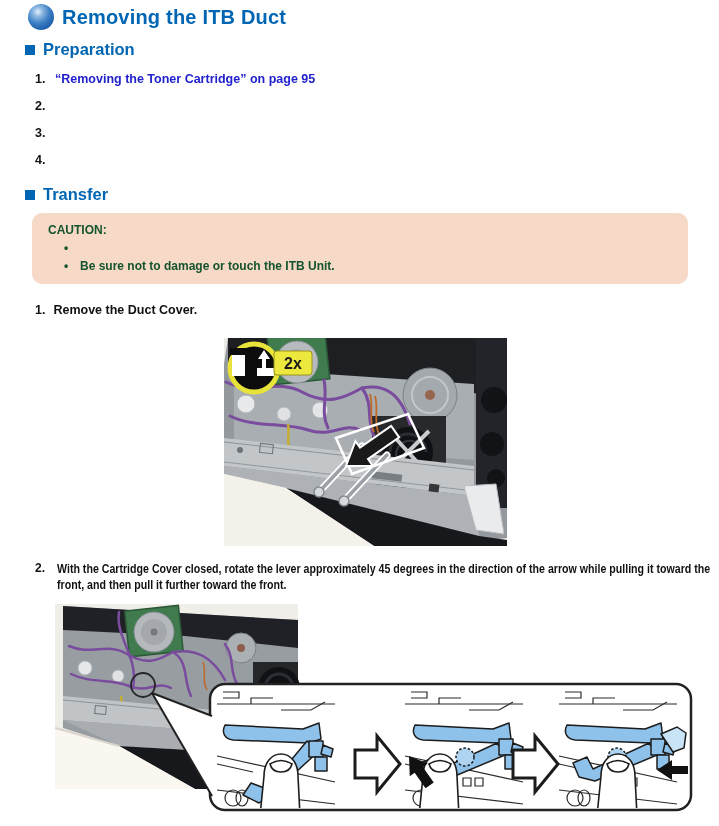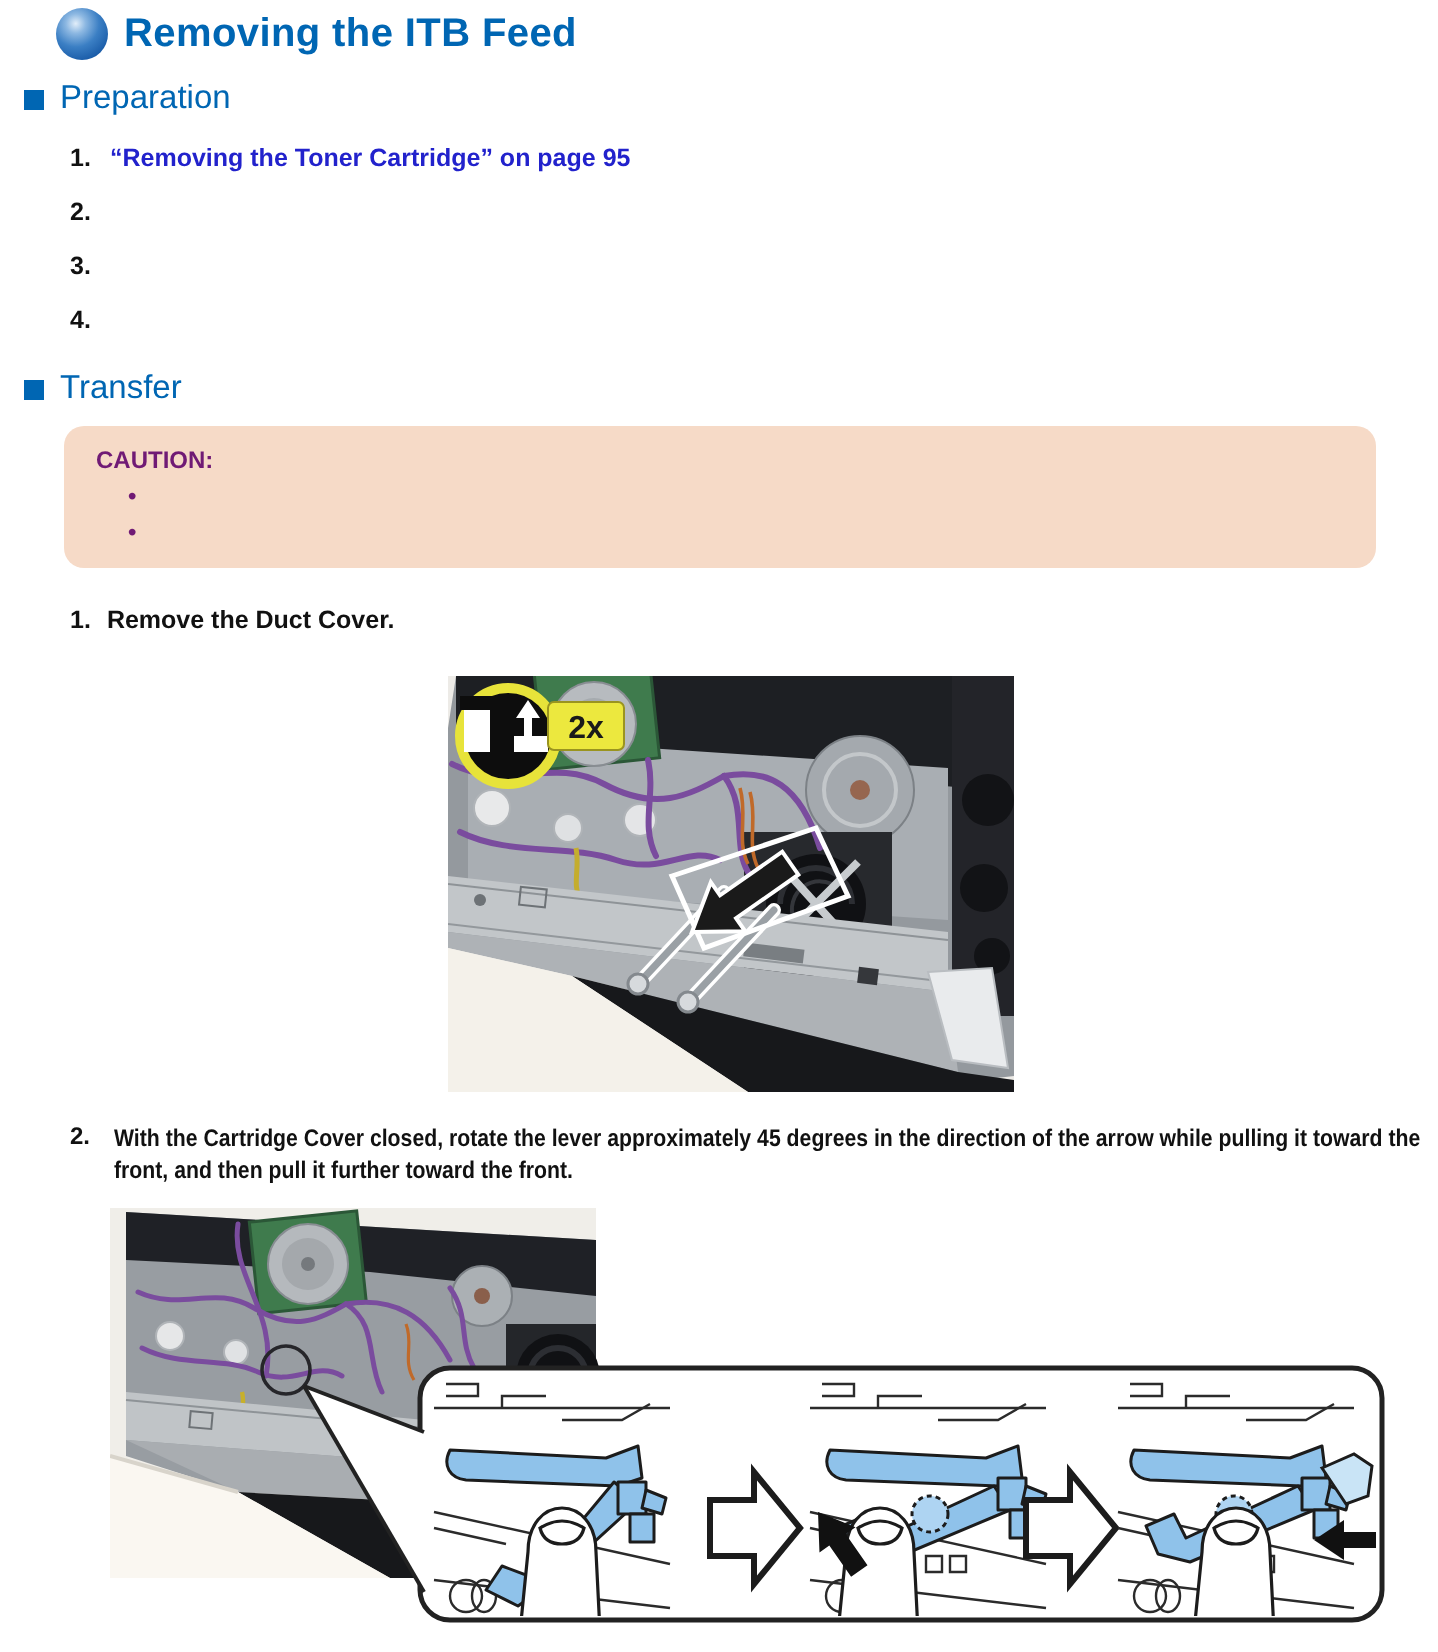--- a/index.html
+++ b/index.html
@@ -5,55 +5,55 @@
   * { margin:0; padding:0; box-sizing:border-box; }
   html,body { background:#ffffff; }
   body { font-family:"Liberation Sans", sans-serif; }
   .page { position:relative; width:719px; height:826px; background:#fff; overflow:hidden; }
 
   .title-row { position:absolute; top:4px; left:28px; display:flex; align-items:center; gap:8px; }
   .sphere { width:26px; height:26px; border-radius:50%;
     background: radial-gradient(circle at 38% 30%, #e2eef9 0%, #8db8e2 20%, #3b7fc4 48%, #1a5ca8 78%, #134a8e 100%); }
   .page-title { font-size:20px; font-weight:bold; color:#0066B3; letter-spacing:.2px; }
 
-  .section-heading { position:absolute; left:12px; display:flex; align-items:center; gap:8px;
-    color:#0066B3; font-size:16.5px; font-weight:normal; }
+  .section-heading { position:absolute; left:25px; display:flex; align-items:center; gap:8px;
+    color:#0066B3; font-size:16.5px; font-weight:bold; }
   #prep-heading { top:40px; }
   #proc-heading { top:185px; }
   .square { width:10px; height:10px; background:#0066B3; flex:0 0 auto; }
 
   .prep-list { position:absolute; top:65px; left:35px; }
   .prep-item { display:flex; align-items:center; height:27px; font-size:12.5px; font-weight:bold; color:#111; }
   .prep-num { width:20px; }
   .prep-link { color:#2222CC; cursor:pointer; text-decoration:none; }
 
   .caution-box { position:absolute; top:213px; left:32px; width:656px; height:71px;
     background:#F6DAC7; border-radius:10px; padding:10px 16px;
-    font-size:12px; font-weight:bold; color:#701a75; }
+    font-size:12px; font-weight:bold; color:#14532d; }
   .caution-item { display:flex; gap:8px; margin-top:4px; margin-left:16px; }
   .caution-bullet { width:8px; }
 
   .step { position:absolute; display:flex; font-weight:bold; color:#111; }
   #step1 { top:303px; left:35px; gap:8px; font-size:12.5px; }
   #step2 { top:561px; left:35px; gap:6px; font-size:12px; }
   #step2 .step-num { flex:0 0 16px; }
   #step2 .step-text { width:742px; line-height:16px; transform:scaleX(0.885); transform-origin:left top; }
 
   .fig1 { position:absolute; top:338px; left:224px; }
   .fig2 { position:absolute; top:604px; left:55px; }
   svg text { font-family:"Liberation Sans", sans-serif; }
 </style>
 </head>
 <body>
 
 <div class="page">
 
   <div class="title-row">
     <div class="sphere"></div>
-    <div class="page-title">Removing the ITB Feed</div>
+    <div class="page-title">Removing the ITB Duct</div>
   </div>
 
   <div id="prep-heading" class="section-heading">
     <span class="square"></span>
     <span>Preparation</span>
   </div>
 
   <div class="prep-list">
     <div class="prep-item">
       <span class="prep-num">1.</span>
@@ -75,20 +75,21 @@
     <span>Transfer</span>
   </div>
 
   <div class="caution-box">
     <div>CAUTION:</div>
     <div class="caution-item">
       <span class="caution-bullet">•</span>
     </div>
     <div class="caution-item">
       <span class="caution-bullet">•</span>
+      <span>Be sure not to damage or touch the ITB Unit.</span>
     </div>
   </div>
 
   <div id="step1" class="step">
     <span class="step-num">1.</span>
     <span class="step-text">Remove the Duct Cover.</span>
   </div>
 
   <div class="fig1">
     <svg width="283" height="208" viewBox="0 0 283 208">

